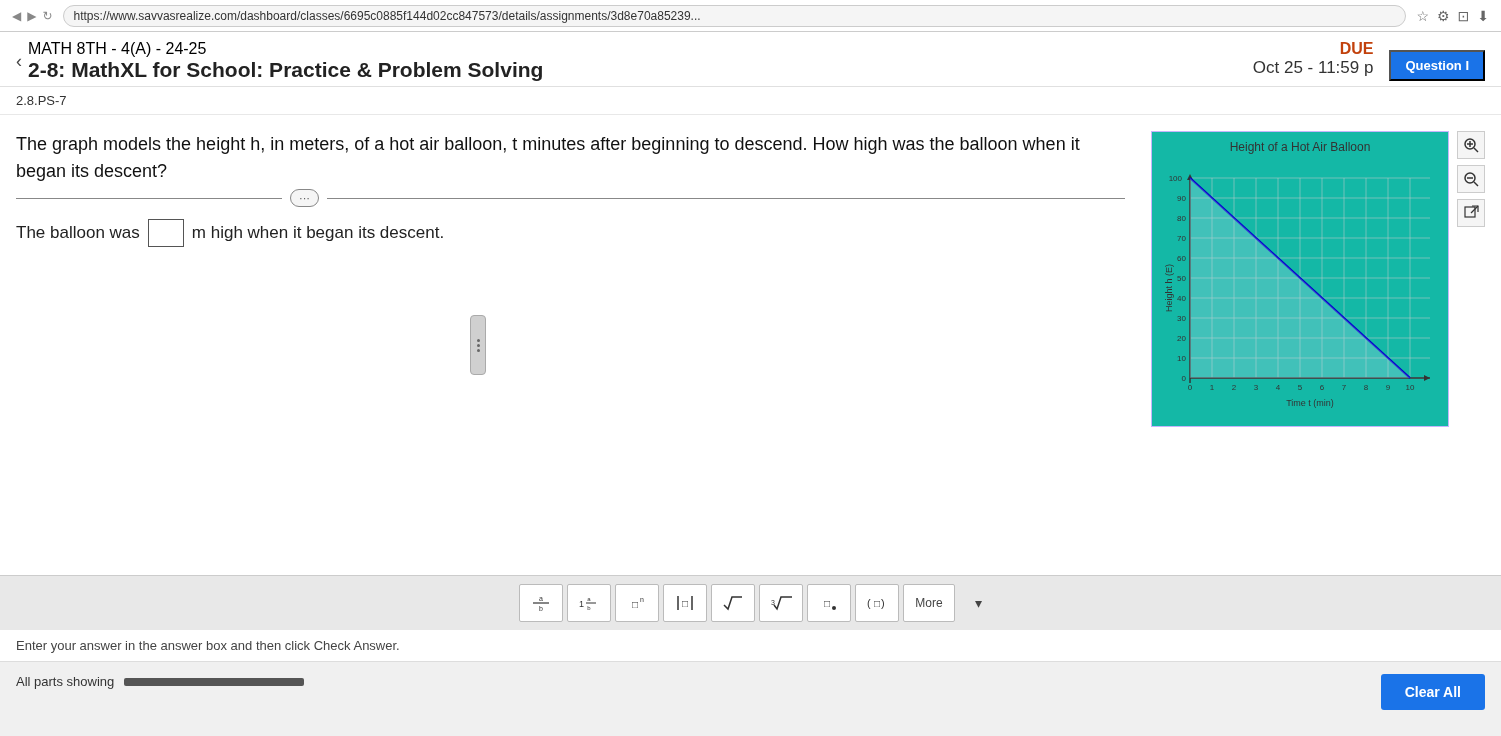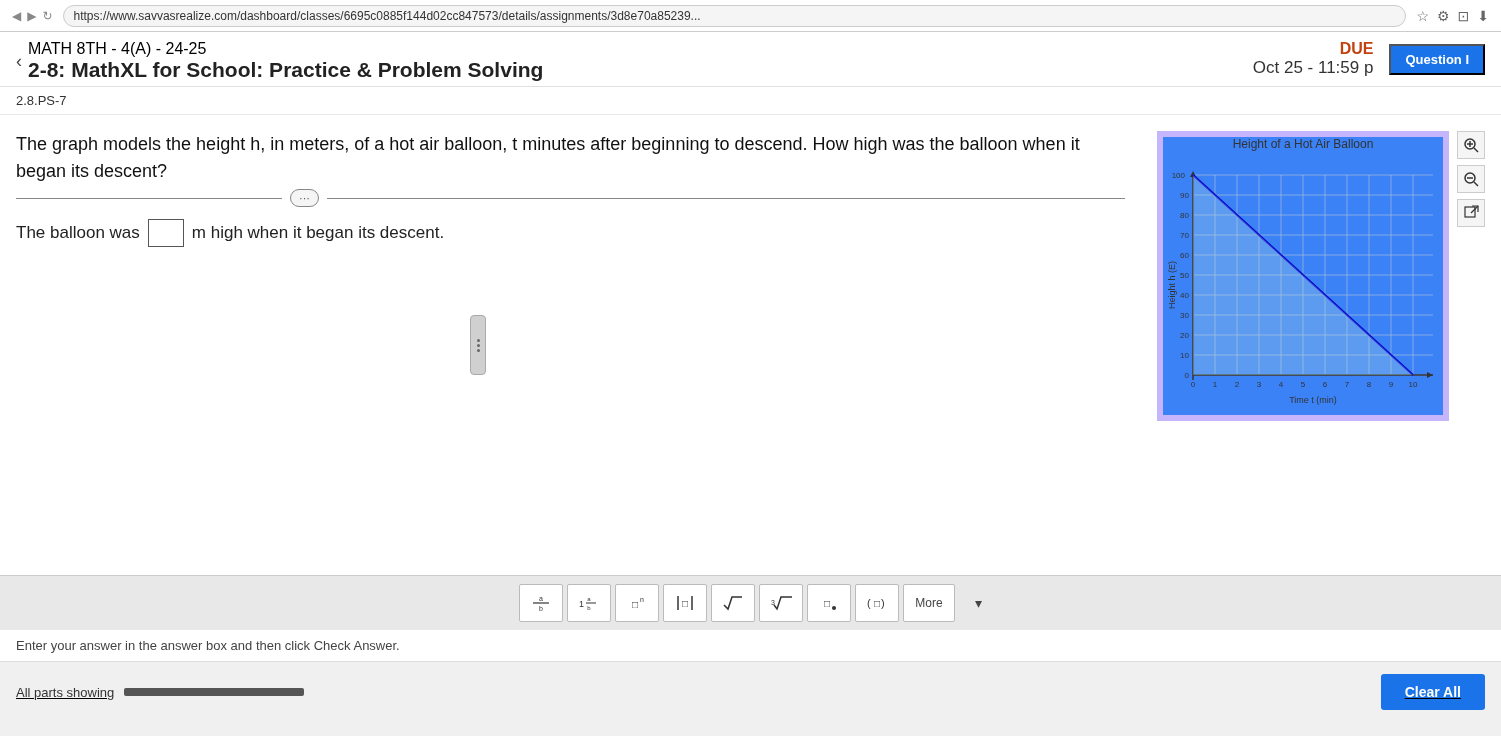--- a/index.html
+++ b/index.html
@@ -72,21 +72,21 @@
 
     
     .question-label-bar {
       background: #1a73e8;
       color: white;
       padding: 6px 14px;
       font-size: 13px;
       font-weight: bold;
       display: inline-block;
       float: right;
-      margin-top: 4px;
+      margin-top: 10px;
     }
 
     
     .problem-number {
       background: #fff;
       padding: 6px 16px;
       font-size: 13px;
       color: #333;
       border-bottom: 1px solid #e8e8e8;
     }
@@ -166,23 +166,23 @@
       margin-left: 8px;
     }
 
     .graph-area-wrapper {
       display: flex;
       flex-direction: row;
       align-items: flex-start;
     }
 
     .graph-container {
-      background: #3b82f6;
-      border: 6px solid #c4b5fd;
-      padding: 0;
+      background: #14b8a6;
+      border: 1px solid #c4b5fd;
+      padding: 8px;
     }
 
     .graph-title {
       text-align: center;
       font-size: 12px;
       color: #333;
       margin-bottom: 4px;
     }
 
     .graph-svg {
@@ -264,24 +264,23 @@
       padding: 8px 16px;
       font-size: 13px;
       color: #444;
     }
 
     
     .footer-area {
       background: #f0f0f0;
       padding: 12px 16px;
       display: flex;
-      align-items: center;
+      align-items: flex-start;
       justify-content: space-between;
       border-top: 1px solid #ddd;
-      text-decoration: underline;
     }
 
     .all-parts-section {
       display: flex;
       align-items: center;
       gap: 10px;
       font-size: 13px;
       color: #333;
     }
 

